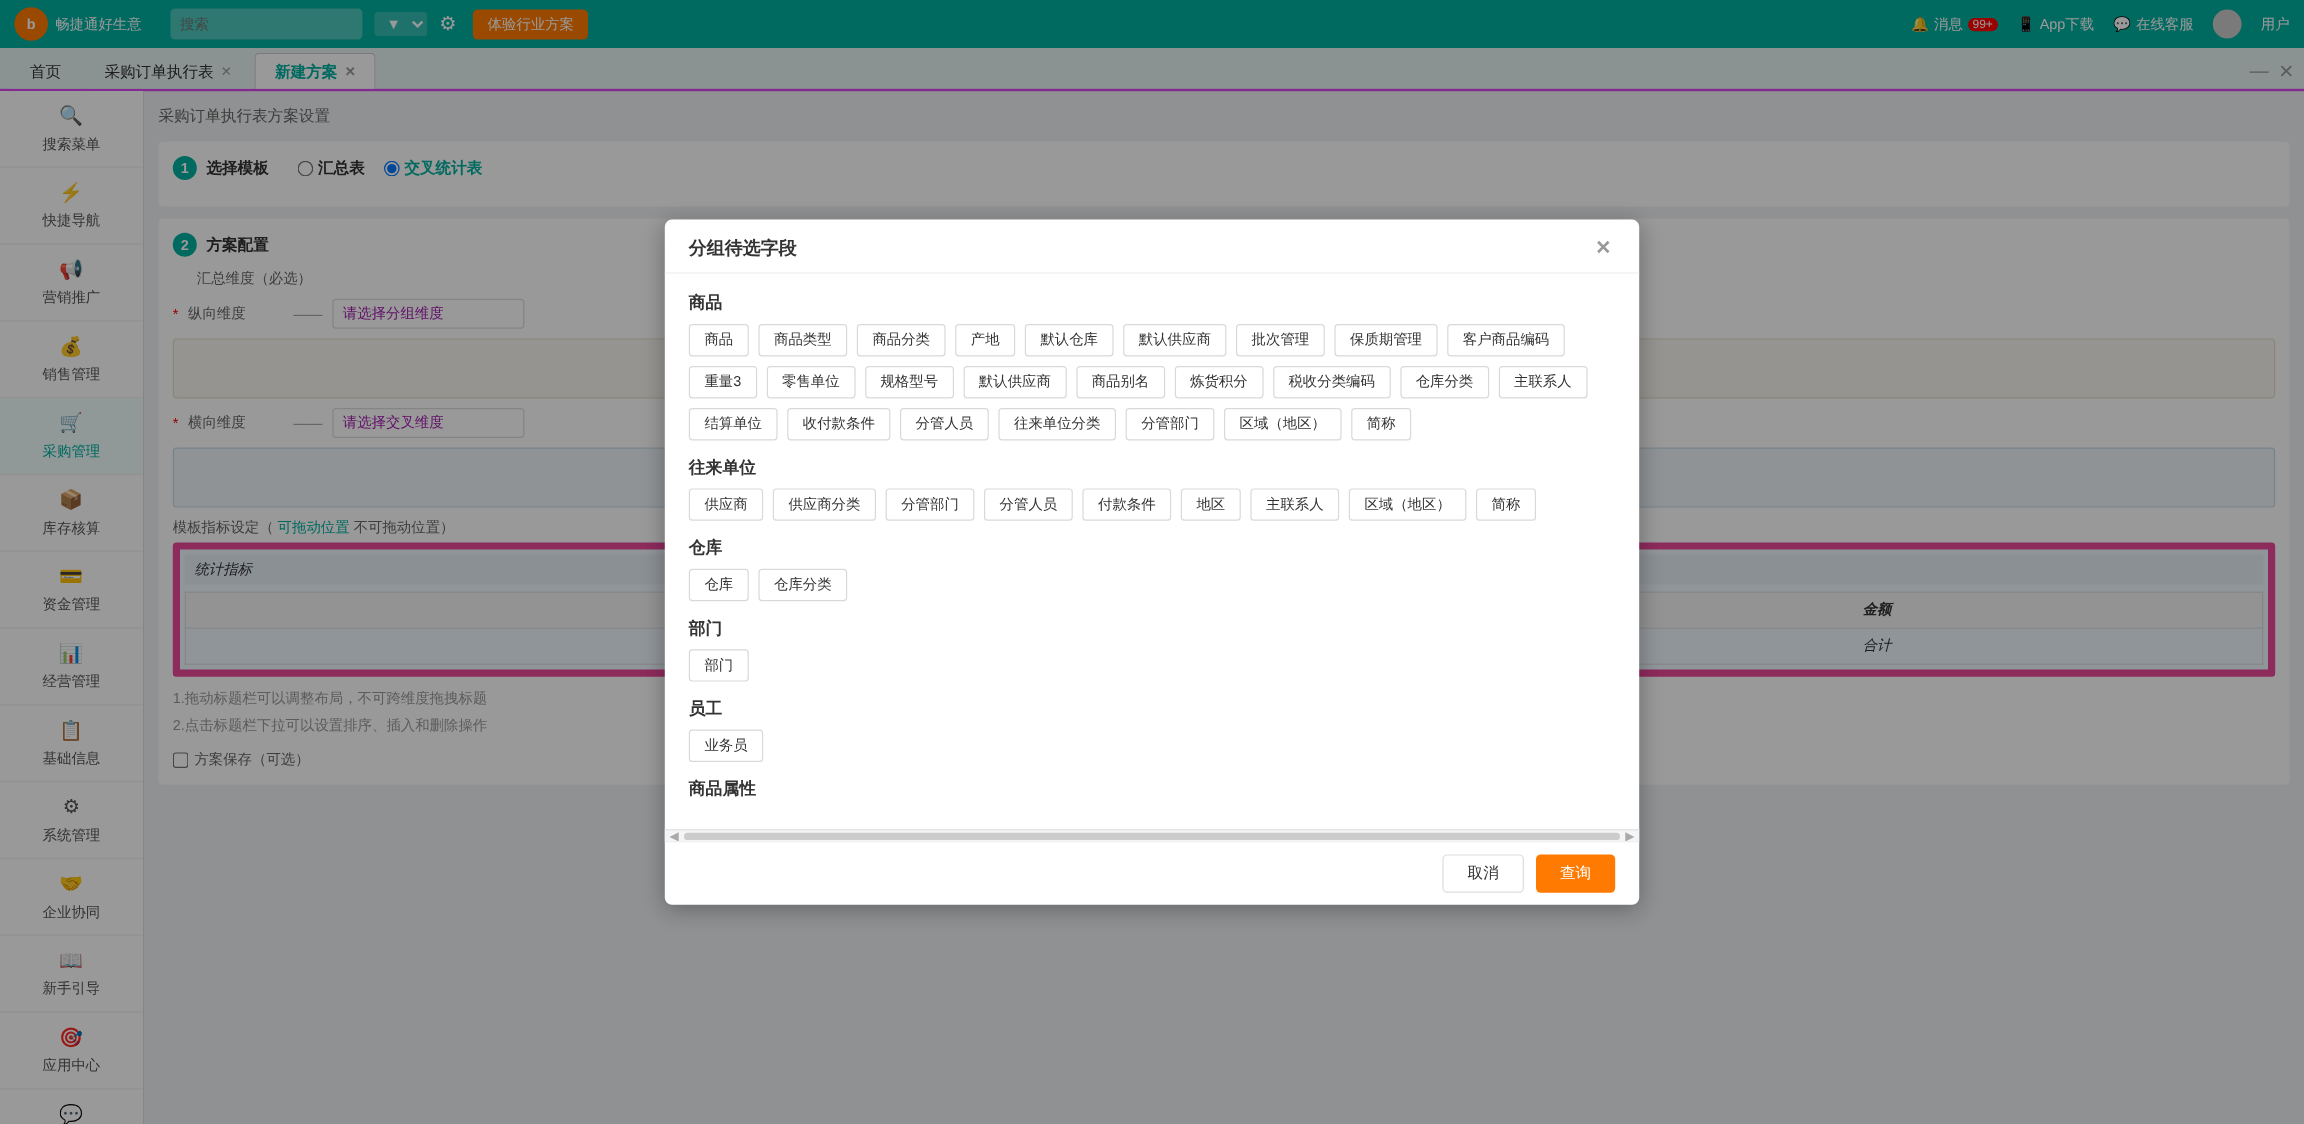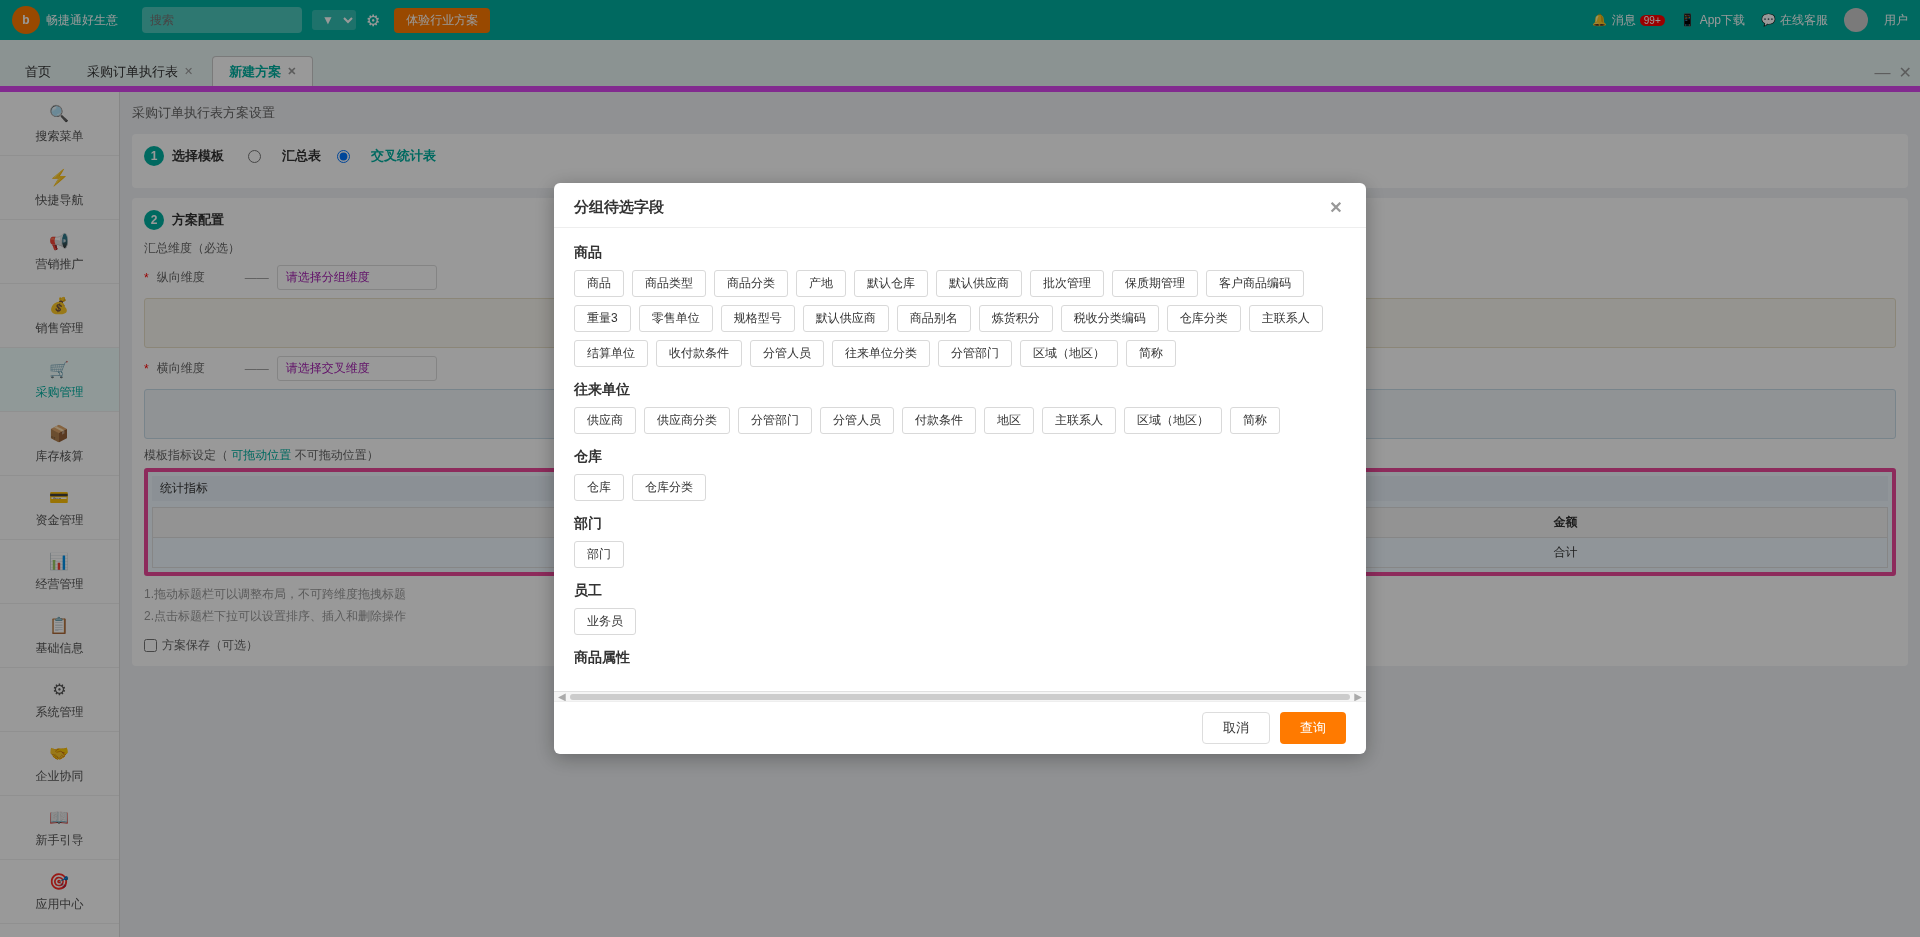--- a/index.html
+++ b/index.html
@@ -79,26 +79,26 @@
       text-align: center;
     }
     .avatar {
       width: 24px; height: 24px;
       background: #ccc;
       border-radius: 50%;
     }
 
     
     .tab-bar {
-      height: 52px;
+      height: 36px;
       background: #e8f5f4;
       display: flex;
       align-items: flex-end;
       padding: 0 8px;
-      border-bottom: 6px solid #d946ef;
+      border-bottom: 2px solid #d946ef;
     }
     .tab {
       height: 30px;
       padding: 0 16px;
       display: flex;
       align-items: center;
       gap: 6px;
       font-size: 13px;
       cursor: pointer;
       border-radius: 4px 4px 0 0;
@@ -195,21 +195,21 @@
     }
     .step-badge {
       background: #00b0a0;
       color: white;
       border-radius: 50%;
       width: 20px; height: 20px;
       display: flex; align-items: center; justify-content: center;
       font-size: 12px;
     }
     .radio-group { display: flex; gap: 16px; align-items: center; }
-    .radio-item { display: flex; align-items: center; gap: 21px; cursor: pointer; }
+    .radio-item { display: flex; align-items: center; gap: 4px; cursor: pointer; }
 
     .config-row {
       display: flex;
       align-items: center;
       gap: 8px;
       margin: 8px 0;
       font-size: 12px;
     }
     .required { color: red; }
     .config-label { color: #666; min-width: 80px; }
@@ -504,41 +504,41 @@
           </label>
         </div>
       </div>
     </div>
 
     <div class="form-section">
       <div class="section-step">
         <div class="step-badge">2</div>
         <span>方案配置</span>
       </div>
-      <div style="font-size:12px;color:#666;margin-bottom:8px;">汇总维度（必选）</div>
+      <div style="font-size:12px;color:#666;margin-bottom:8px;margin-left:20px;">汇总维度（必选）</div>
       <div class="config-row">
         <span class="required">*</span>
         <span class="config-label">纵向维度</span>
         <span class="separator">——</span>
         <div class="config-select">请选择分组维度</div>
       </div>
       <div style="height:50px;background:#f9f7f0;border:1px solid #e8e0c8;border-radius:3px;margin:6px 0;display:flex;align-items:center;padding:0 10px;"></div>
       <div class="config-row">
         <span class="required">*</span>
         <span class="config-label">横向维度</span>
         <span class="separator">——</span>
         <div class="config-select">请选择交叉维度</div>
       </div>
       <div style="height:50px;background:#f0f5f9;border:1px solid #c8dce8;border-radius:3px;margin:6px 0;"></div>
       <div style="font-size:12px;color:#666;margin:8px 0 4px;">
         <span>模板指标设定（</span>
         <span style="color:#00b0a0;">可拖动位置</span>
         <span>不可拖动位置）</span>
       </div>
-      <div style="background:#f0f8ff;border:4px solid #ec4899;border-radius:3px;padding:4px;">
+      <div style="background:#f0f8ff;border:6px solid #ec4899;border-radius:3px;padding:4px;font-style:italic;">
         <div style="font-size:12px;color:#333;padding:4px 8px;background:#e8f0f8;">统计指标</div>
         <table class="indicator-table">
           <thead>
             <tr>
               <th>
                 <span>主数量</span>
                 <span style="cursor:pointer;margin-left:4px;">▼</span>
               </th>
               <th>
                 <span>金额</span>

